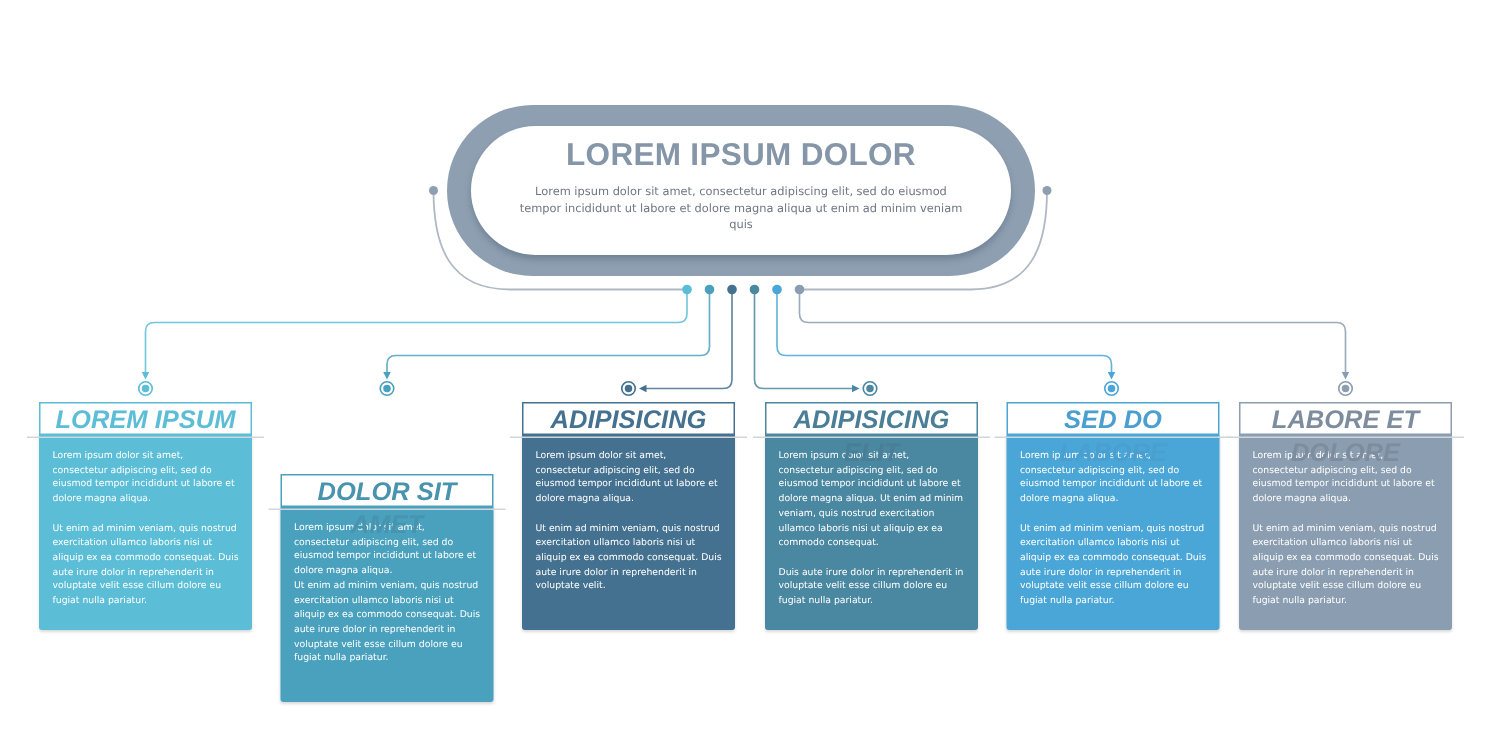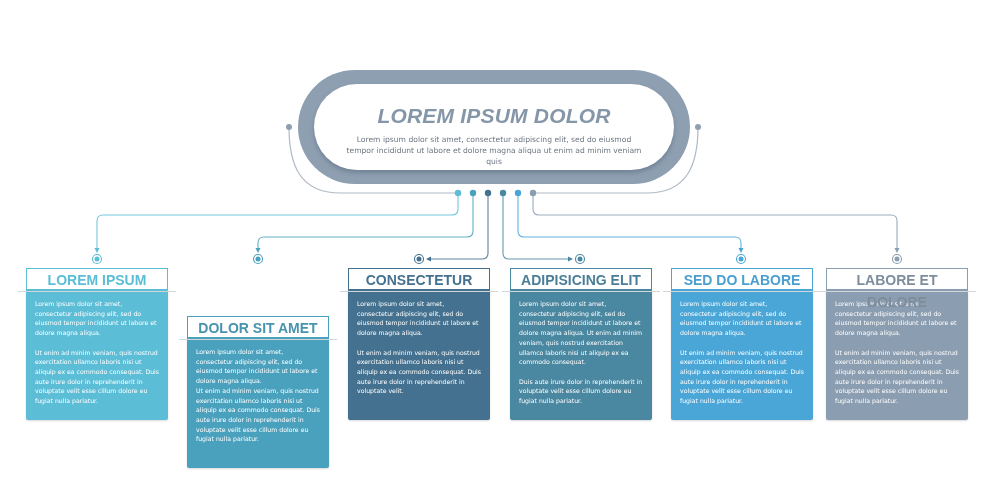--- a/index.html
+++ b/index.html
@@ -9,31 +9,31 @@
     position: absolute; left: 298px; top: 70px; width: 392px; height: 114px;
     border-radius: 57px; background: #8e9fb1;
   }
   .pill-inner {
     position: absolute; left: 314px; top: 84px; width: 360px; height: 86px;
     border-radius: 43px; background: #ffffff;
     box-shadow: 0 3px 4px rgba(60,80,100,0.35);
     text-align: center;
   }
   .pill-title {
-    margin-top: 20px; font-size: 21px; font-weight: bold; color: #8596a8; letter-spacing: 0.2px; font-style: italic;
+    margin-top: 8px; font-size: 21px; font-weight: bold; color: #8596a8; letter-spacing: 0.2px;
   }
   .pill-text {
     margin: 6px auto 0; width: 300px; font-size: 7.6px; line-height: 11px; color: #6e7782;
     font-family: "DejaVu Sans", sans-serif; text-align: center;
   }
   .card { position: absolute; top: 268px; width: 142px; }
   .card-header {
     height: 22px; background: #ffffff; border: 1px solid; box-sizing: border-box;
-    text-align: center; font-size: 14px; font-weight: bold; line-height: 22px;
-    position: relative; z-index: 2;
+    text-align: center; font-size: 17px; font-weight: bold; line-height: 22px;
+    position: relative; z-index: 2; font-style: italic;
   }
   .card-rule { position: absolute; left: -8px; right: -8px; top: 23px; height: 1px; background: #cfd6dc; z-index: 1; }
   .card-body {
     height: 130px; box-sizing: border-box; padding: 9px 8px 0 9px; border-radius: 0 0 2px 2px;
     color: #ffffff; font-family: "DejaVu Sans", sans-serif; font-size: 6.2px; line-height: 9.7px;
     box-shadow: 0 1px 2px rgba(0,0,0,0.15);
   }
   .card-body p { margin: 0; }
   .card-body p + p { margin-top: 9.7px; }
   .card-body.tight p + p { margin-top: 0; }
@@ -96,21 +96,21 @@
 <div class="card" style="left:187px;margin-top:48px;">
   <div class="card-header" style="color: rgb(72, 147, 173); border-color: rgb(74, 161, 189);">DOLOR SIT AMET</div>
   <div class="card-rule"></div>
   <div class="card-body tight" style="background: rgb(74, 161, 189);">
     <p>Lorem ipsum dolor sit amet, consectetur adipiscing elit, sed do eiusmod tempor incididunt ut labore et dolore magna aliqua.</p>
     <p>Ut enim ad minim veniam, quis nostrud exercitation ullamco laboris nisi ut aliquip ex ea commodo consequat. Duis aute irure dolor in reprehenderit in voluptate velit esse cillum dolore eu fugiat nulla pariatur.</p>
   </div>
 </div>
 
 <div class="card" style="left:348px;">
-  <div class="card-header" style="color: rgb(68, 113, 143); border-color: rgb(68, 113, 143);">CONSECTETUR</div>
+  <div class="card-header" style="color: rgb(68, 113, 143); border-color: rgb(68, 113, 143);">ADIPISICING</div>
   <div class="card-rule"></div>
   <div class="card-body" style="background: rgb(68, 113, 143);">
     <p>Lorem ipsum dolor sit amet, consectetur adipiscing elit, sed do eiusmod tempor incididunt ut labore et dolore magna aliqua.</p>
     <p>Ut enim ad minim veniam, quis nostrud exercitation ullamco laboris nisi ut aliquip ex ea commodo consequat. Duis aute irure dolor in reprehenderit in voluptate velit.</p>
   </div>
 </div>
 
 <div class="card" style="left:510px;">
   <div class="card-header" style="color: rgb(74, 126, 151); border-color: rgb(74, 135, 160);">ADIPISICING ELIT</div>
   <div class="card-rule"></div>

